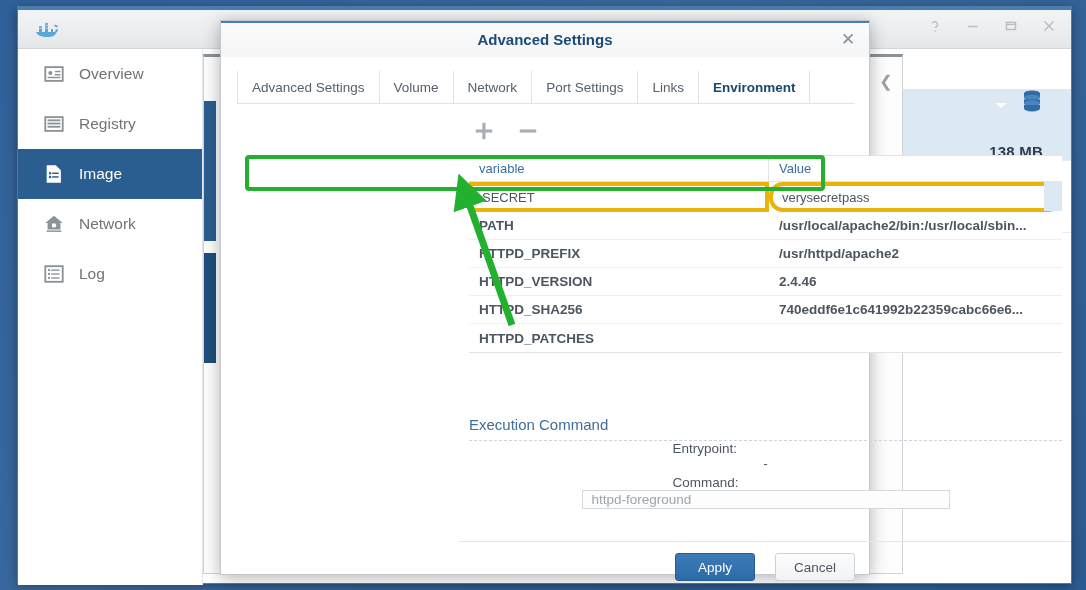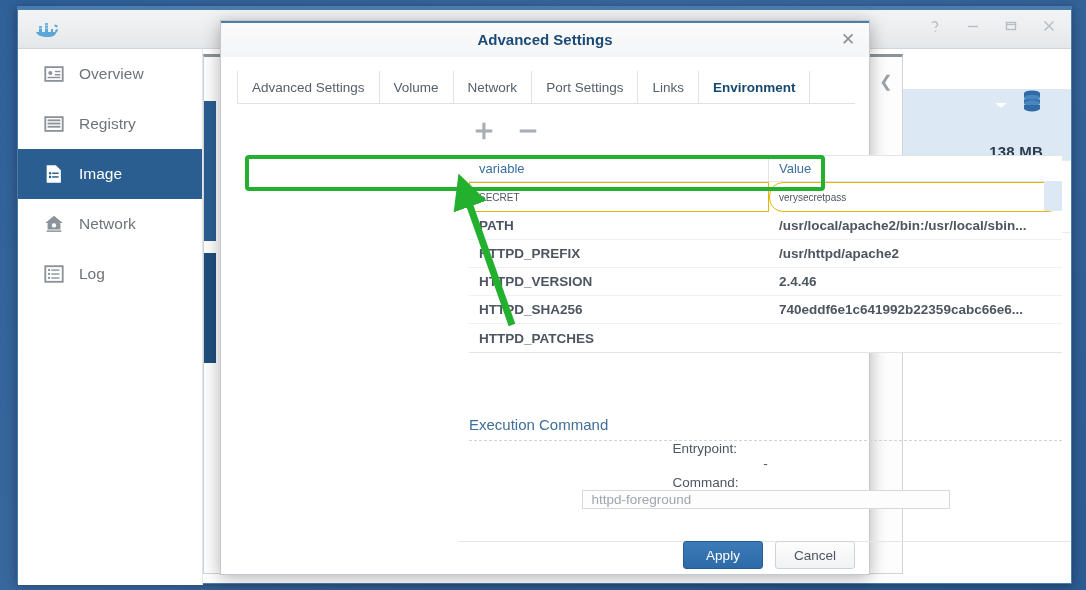--- a/index.html
+++ b/index.html
@@ -265,23 +265,23 @@
   .env-row .cell.c2 { flex: 1; }
 
   
   #edit-row {
     position: absolute; left: 0; top: 26px;
     width: 100%; height: 30px;
     display: flex;
   }
   #edit-row input {
     height: 30px;
-    border: 1px solid #eab308;
+    border: 4px solid #eab308;
     font-family: "Liberation Sans", sans-serif;
-    font-size: 10px; color: #4d5560;
+    font-size: 13px; color: #4d5560;
     padding-left: 9px;
     background: #ffffff;
     outline: none;
   }
   #edit-name { width: 300px; border-right: none; }
   #edit-value { flex: 1; border-radius: 14px; }
 
   #table-scroll {
     position: absolute; left: 823px; top: 160px;
     width: 18px; height: 30px;
@@ -319,22 +319,22 @@
     outline: none;
   }
   #cmd-input::placeholder { color: #9ea5ab; }
 
   
   #modal-footer-divider {
     position: absolute; left: 238px; top: 520px;
     width: 612px; height: 1px; background: #e4e7ea;
   }
   #modal-footer {
-    position: absolute; right: 14px; top: 520px;
-    display: flex; gap: 12px; margin-left: 24px;
+    position: absolute; right: 14px; top: 532px;
+    display: flex; gap: 20px; margin-left: 24px;
   }
   .btn {
     height: 28px; min-width: 80px;
     border-radius: 3px;
     font-family: "Liberation Sans", sans-serif;
     font-size: 13.5px;
     cursor: pointer;
     padding: 0 16px;
   }
   .btn-primary {

